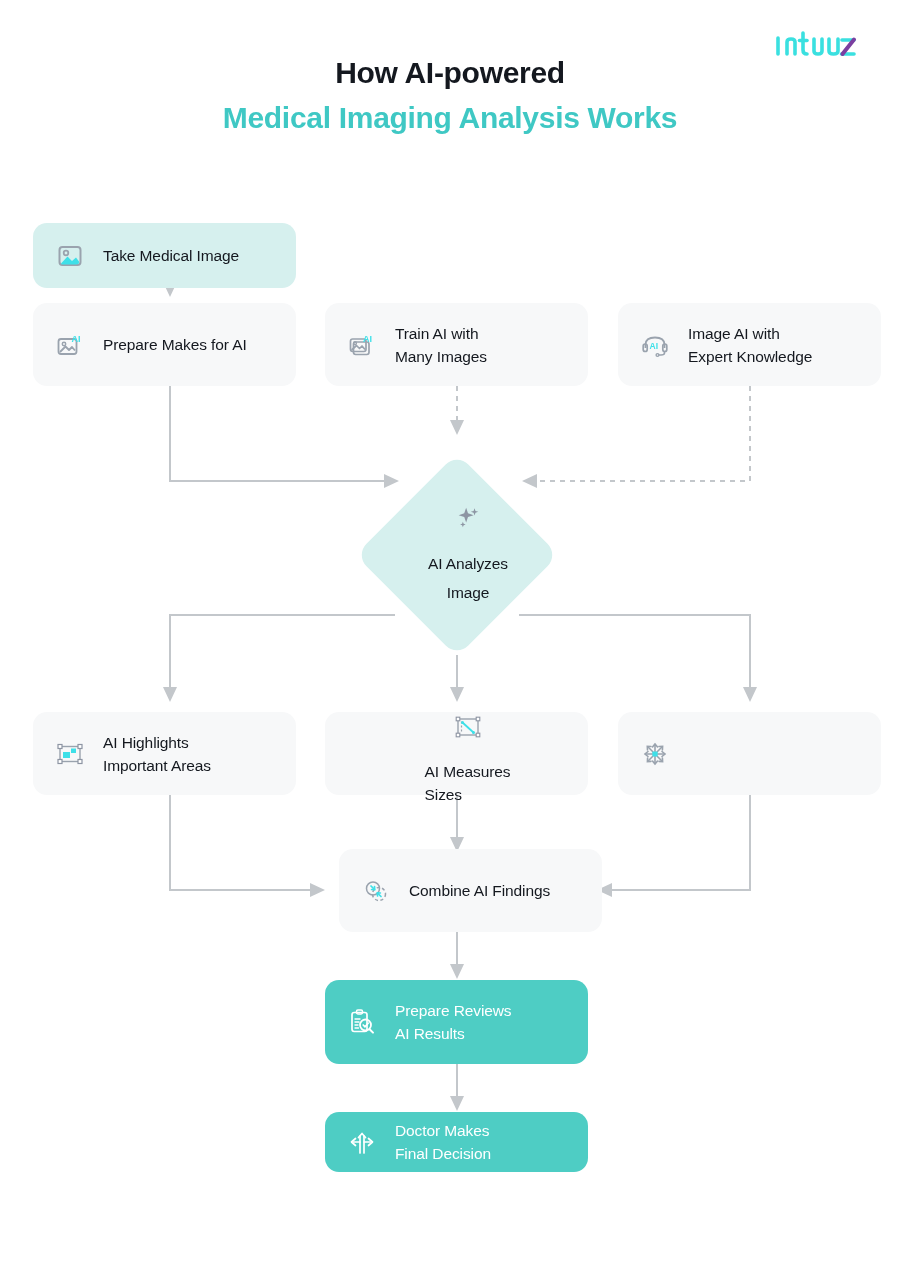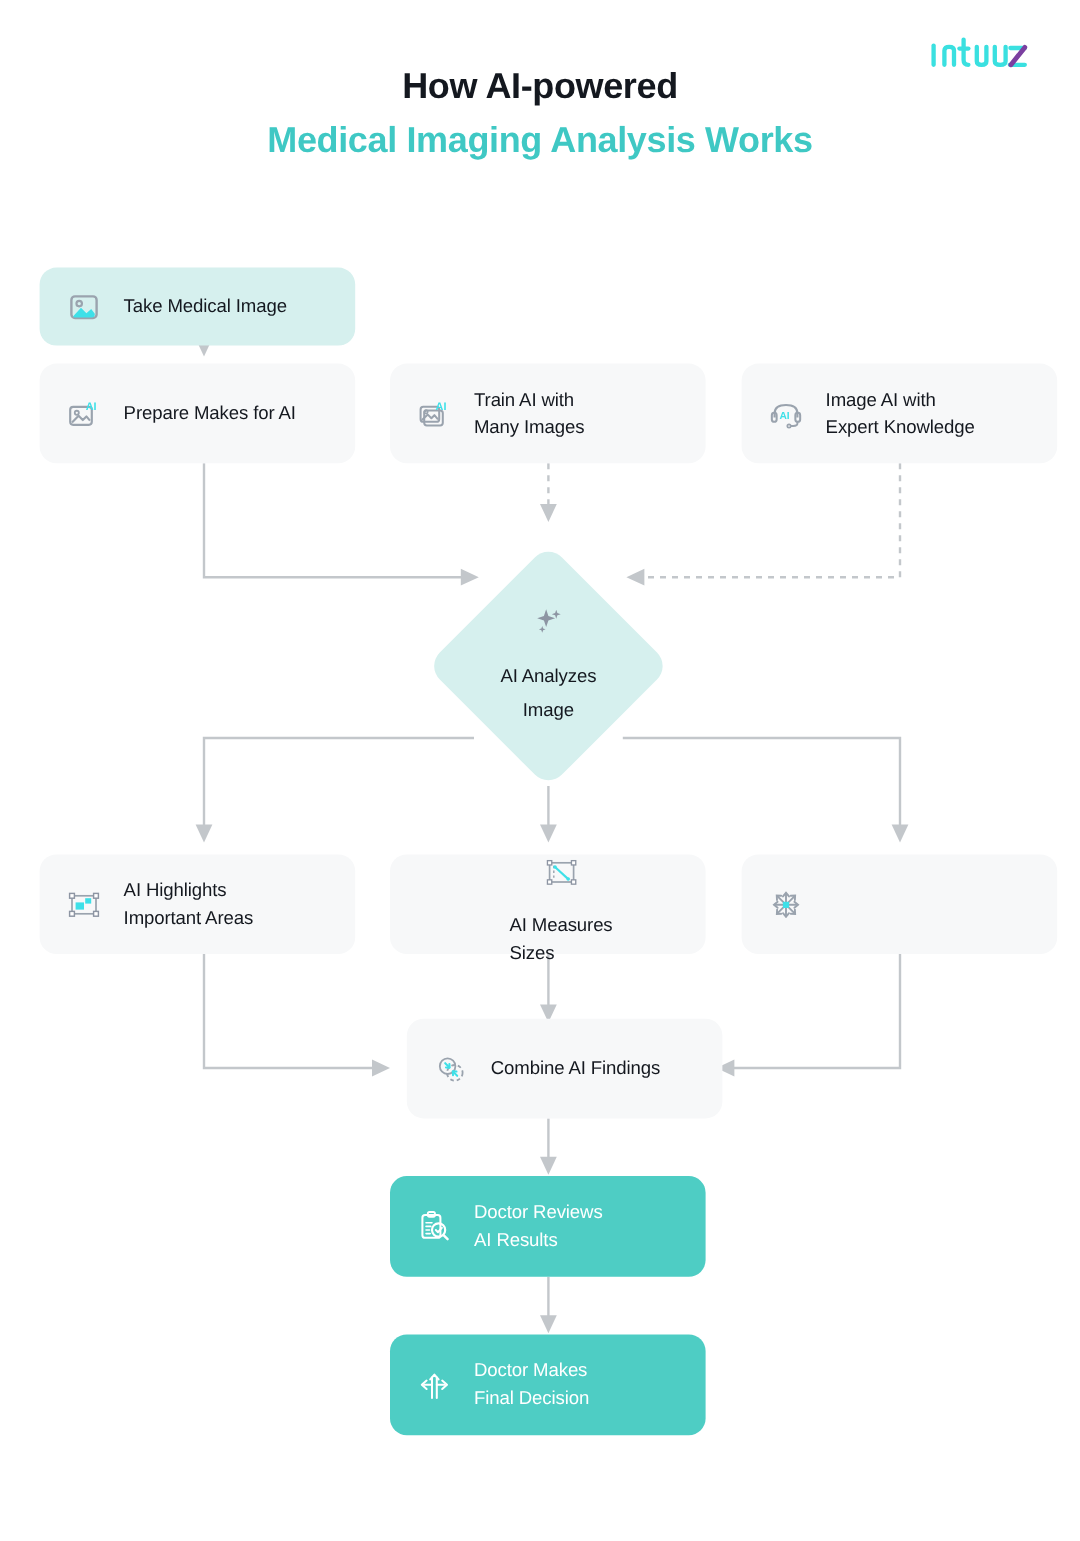--- a/index.html
+++ b/index.html
@@ -116,21 +116,21 @@
     left: 25px;
     top: 28px;
     width: 144px;
     height: 144px;
     background: #d6f0ee;
     border-radius: 16px;
     transform: rotate(45deg);
   }
   #diamond-content {
     position: absolute;
-    left: 0;
+    left: 11px;
     top: 0;
     width: 194px;
     height: 200px;
     display: flex;
     flex-direction: column;
     align-items: center;
     justify-content: center;
     gap: 18px;
   }
   #diamond-label {
@@ -353,25 +353,25 @@
       <g stroke="#ffffff" stroke-width="1.3" stroke-linecap="round">
         <path d="M8 12 L13 12"></path>
           <path d="M8 15 L12 15"></path>
           <path d="M8 18 L11 18"></path>
           <path d="M8 21 L11.5 21"></path>
       </g>
       <circle cx="18.5" cy="18" r="5.5" fill="none" stroke="#ffffff" stroke-width="1.8"></circle>
       <path d="M16.2 18 L18 19.8 L21.2 16.2" fill="none" stroke="#ffffff" stroke-width="1.7" stroke-linecap="round" stroke-linejoin="round"></path>
       <path d="M22.6 22.2 L26 25.6" stroke="#ffffff" stroke-width="2" stroke-linecap="round"></path>
     </svg>
-    <span class="node-label">Doctor Reviews
+    <span class="node-label">Prepare Reviews
 AI Results</span>
   </div>
 
-  <div class="node node-teal" style="left:325px; top:1112px; width:263px; height:84px;">
+  <div class="node node-teal" style="left:325px; top:1112px; width:263px; height:60px;">
     <svg class="node-icon" viewBox="0 0 30 30">
       <g fill="none" stroke="#ffffff" stroke-width="1.7" stroke-linejoin="round" stroke-linecap="round">
         <path d="M13 26 L13 15 L6.5 15"></path>
         <path d="M17 26 L17 15 L23.5 15"></path>
         <path d="M13 15 L13 9"></path>
         <path d="M17 15 L17 9"></path>
         <path d="M11.5 10.5 L15 6.5 L18.5 10.5"></path>
         <path d="M8.5 11.5 L4.5 15 L8.5 18.5"></path>
         <path d="M21.5 11.5 L25.5 15 L21.5 18.5"></path>
       </g>

